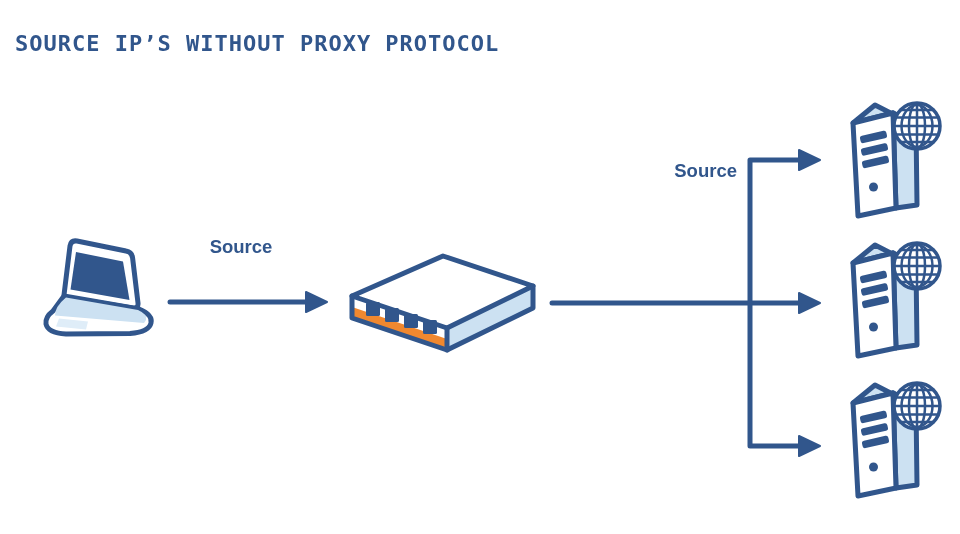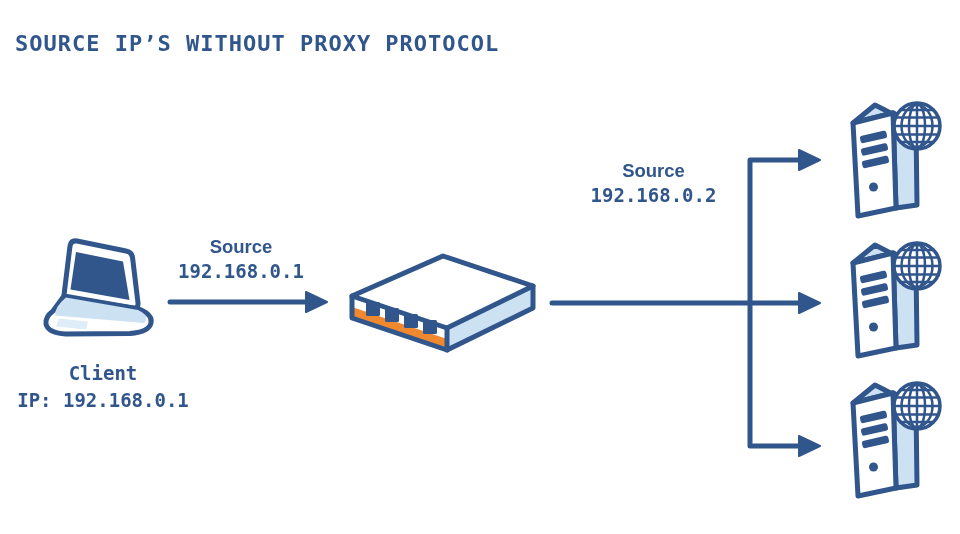--- a/index.html
+++ b/index.html
@@ -26,21 +26,21 @@
   .thin{stroke:var(--primary);stroke-width:2.5;fill:none;stroke-linecap:round;}
   .rim{stroke:var(--primary);stroke-width:3.5;fill:#fff;}
   
   .title{
     position:absolute;left:0;top:31px;width:960px;text-align:left;
     font:700 22px "DejaVu Sans Mono",monospace;letter-spacing:1px;color:var(--primary);padding-left:15px;
   }
   .lbl{position:absolute;color:var(--primary);text-align:center;
        font:700 19px "DejaVu Sans Mono",monospace;line-height:27px;}
   .lbl .sans{font-family:"Liberation Sans",sans-serif;font-weight:700;font-size:18.5px;}
-  .lbl div{white-space:nowrap;text-align:center;}
+  .lbl div{white-space:nowrap;}
   .flow1{left:156px;top:234px;width:170px;line-height:25px;}
   .flow2{left:570px;top:158px;width:167px;text-align:right;line-height:25px;}
   .client-lbl{left:8px;top:360px;width:190px;}
   .haproxy-lbl{left:345px;top:360px;width:192px;}
 </style>
 </head>
 <body>
 
 <div class="canvas">
 
@@ -113,29 +113,23 @@
 
     <use href="#server" x="828" y="98"></use>
     <use href="#server" x="828" y="238"></use>
     <use href="#server" x="828" y="378"></use>
   </svg>
 
   <div class="title">SOURCE IP’S WITHOUT PROXY PROTOCOL</div>
 
   <div class="lbl flow1">
     <div class="sans">Source</div>
-    <div>192.168.0.1</div>
   </div>
 
   <div class="lbl flow2">
     <div class="sans">Source</div>
-    <div>192.168.0.2</div>
   </div>
 
-  <div class="lbl client-lbl">
-    <div>Client</div>
-    <div>IP: 192.168.0.1</div>
-  </div>
 
   <div class="lbl haproxy-lbl">
   </div>
 
 </div>
 
 </body></html>

